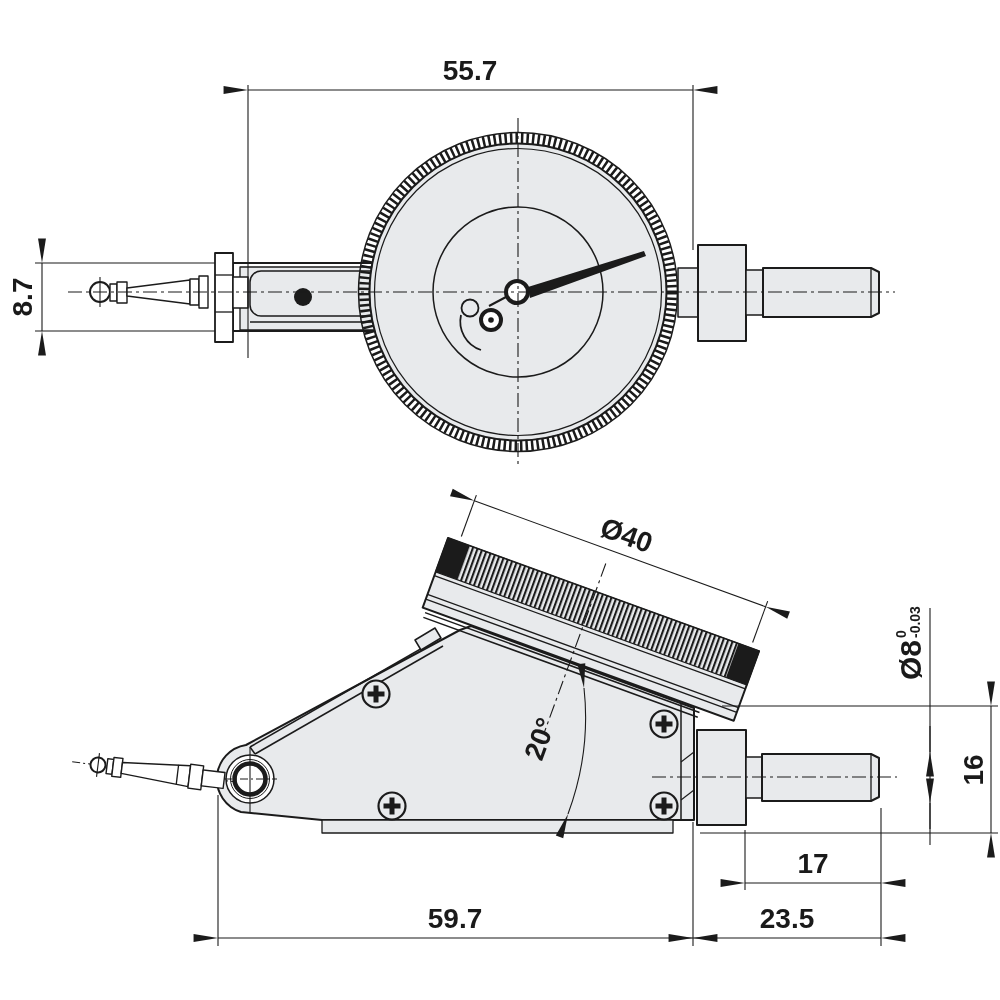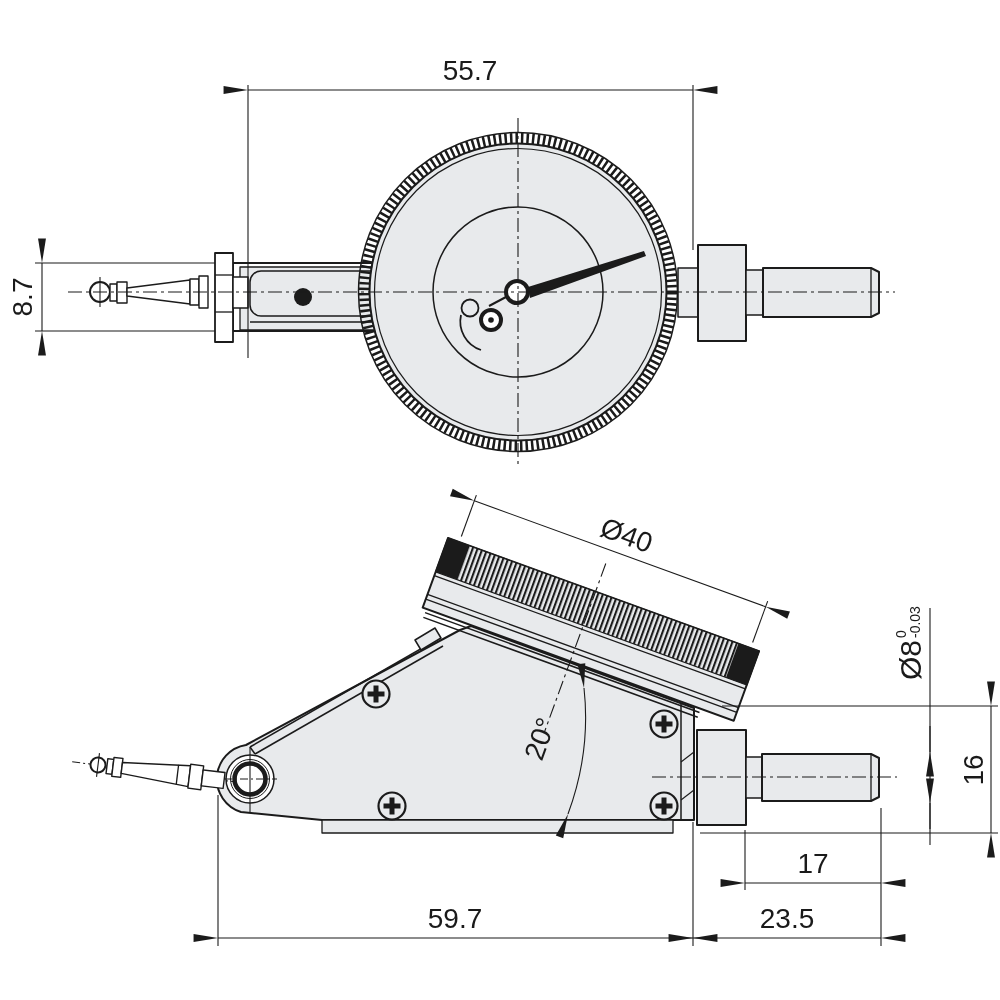--- a/index.html
+++ b/index.html
@@ -1,16 +1,16 @@
 <!DOCTYPE html>
 <html><head>
 <meta charset="utf-8">
 <style>
   html,body{margin:0;padding:0;background:#ffffff;}
-  .stage{width:1000px;height:1000px;position:relative;background:#fff;}
+  .stage{width:1000px;height:1000px;position:relative;background:#fff;font-weight:bold;}
   svg{display:block;}
   text{font-family:"Liberation Sans",sans-serif;fill:#1a1a1a;}
   .dimtxt{font-size:28px;}
   .toltxt{font-size:14px;}
   .big{font-size:30px;}
   .part{fill:#e8eaec;stroke:#1b1b1b;stroke-width:2;stroke-linejoin:round;}
   .partw{fill:#ffffff;stroke:#1b1b1b;stroke-width:1.8;stroke-linejoin:round;}
   .det{fill:none;stroke:#1b1b1b;stroke-width:1.3;}
   .det15{fill:none;stroke:#1b1b1b;stroke-width:1.5;}
   .thin{fill:none;stroke:#1b1b1b;stroke-width:1.1;}

